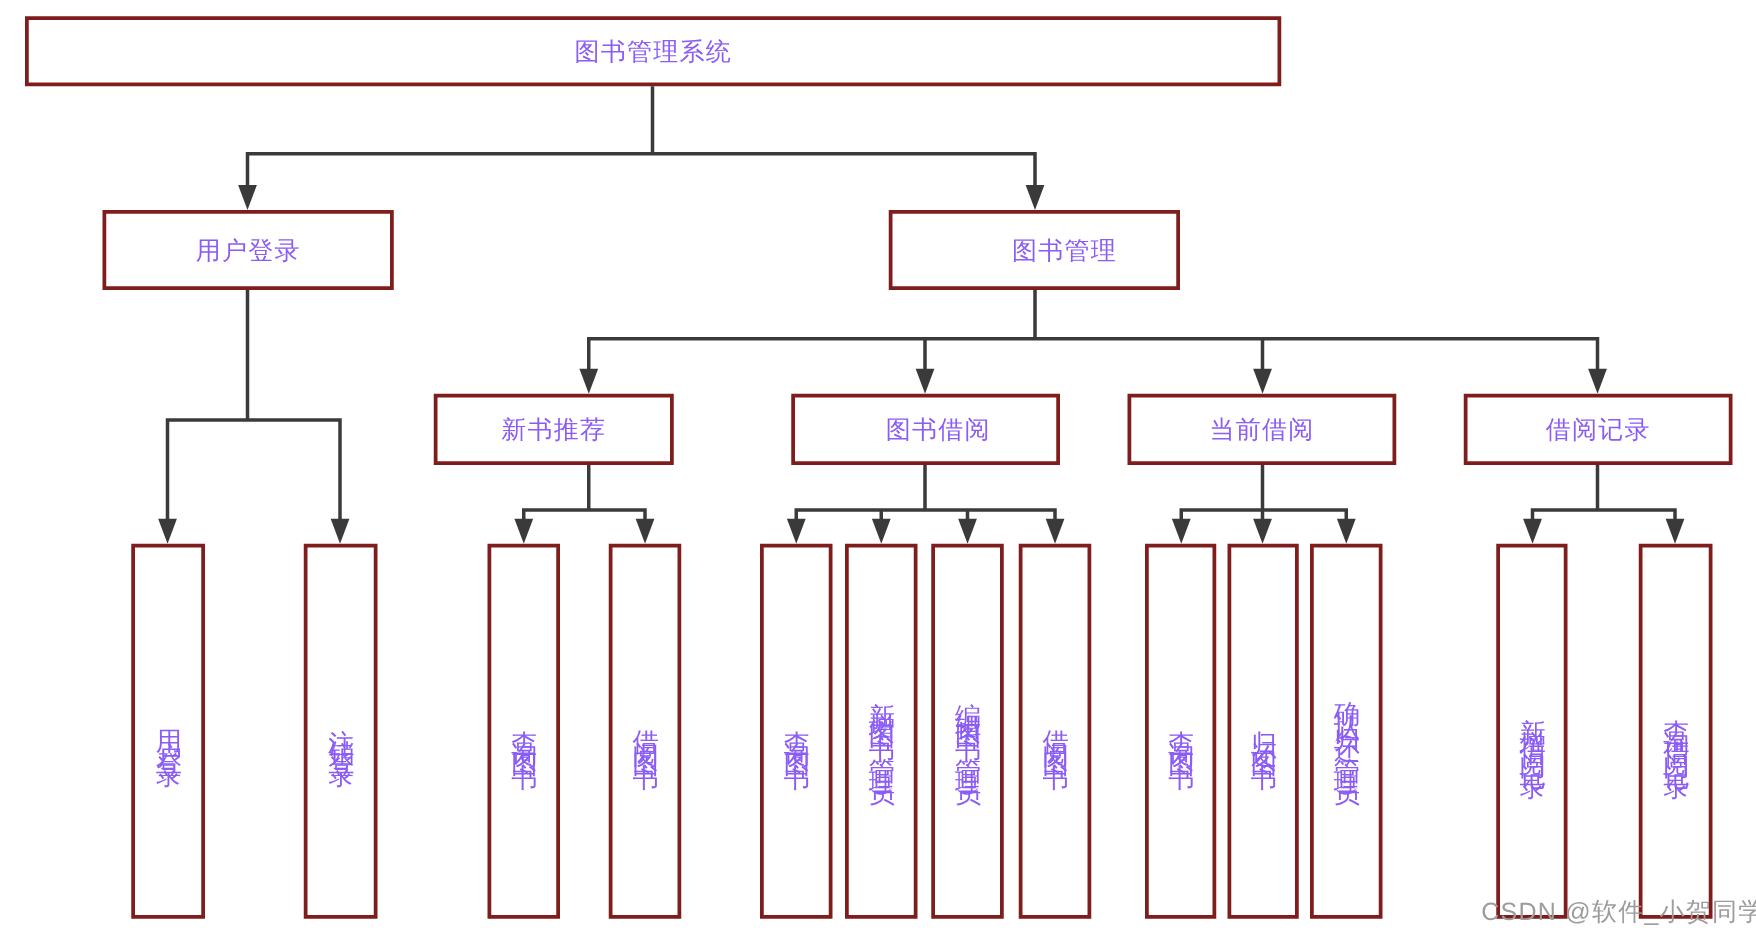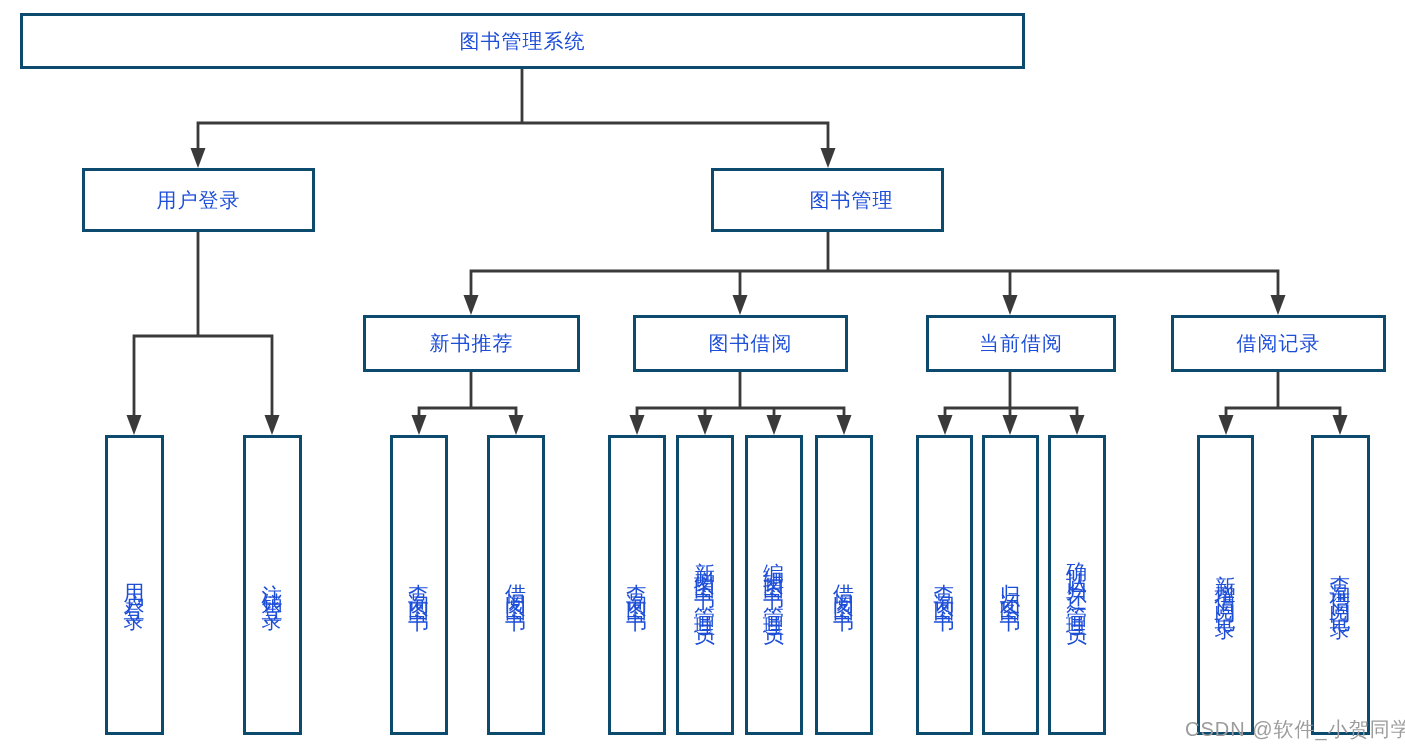--- a/index.html
+++ b/index.html
@@ -16,26 +16,26 @@
     overflow: hidden;
   }
   .connector-layer {
     position: absolute;
     left: 0;
     top: 0;
   }
   .box {
     position: absolute;
     box-sizing: border-box;
-    border: 3px solid #0c4a6e;
+    border: 3px solid #7f1d1d;
     background: #ffffff;
     display: flex;
     align-items: center;
     justify-content: center;
-    color: #1d4ed8;
+    color: #8b5cf6;
   }
   .hbox {
     font-size: 20px;
     letter-spacing: 1px;
   }
   .vbox .vtext {
     writing-mode: vertical-rl;
     text-orientation: mixed;
     font-size: 21px;
     letter-spacing: 9px;
@@ -91,27 +91,27 @@
     <span>图书管理系统</span>
   </div>
 
   <div class="box hbox" style="left:82px; top:168px; width:233px; height:64px;">
     <span>用户登录</span>
   </div>
   <div class="box hbox" style="left:711px; top:168px; width:233px; height:64px;padding-left:48px;">
     <span>图书管理</span>
   </div>
 
-  <div class="box hbox" style="left:363px; top:315px; width:217px; height:57px;">
+  <div class="box hbox" style="left:347px; top:315px; width:192px; height:57px;">
     <span>新书推荐</span>
   </div>
   <div class="box hbox" style="left:633px; top:315px; width:215px; height:57px;padding-left:20px;">
     <span>图书借阅</span>
   </div>
-  <div class="box hbox" style="left:902px; top:315px; width:190px; height:57px;margin-left:24px;">
+  <div class="box hbox" style="left:902px; top:315px; width:215px; height:57px;">
     <span>当前借阅</span>
   </div>
   <div class="box hbox" style="left:1171px; top:315px; width:215px; height:57px;">
     <span>借阅记录</span>
   </div>
 
   <div class="box vbox" style="left:105px; top:435px; width:59px; height:300px;">
     <span class="vtext">用户登录</span>
   </div>
   <div class="box vbox" style="left:243px; top:435px; width:59px; height:300px;">

